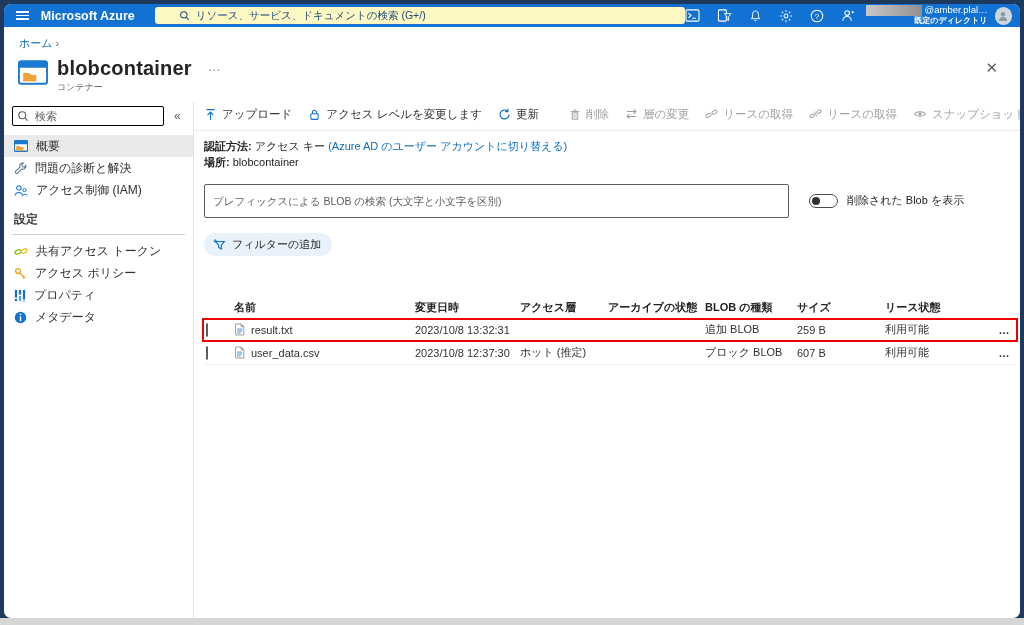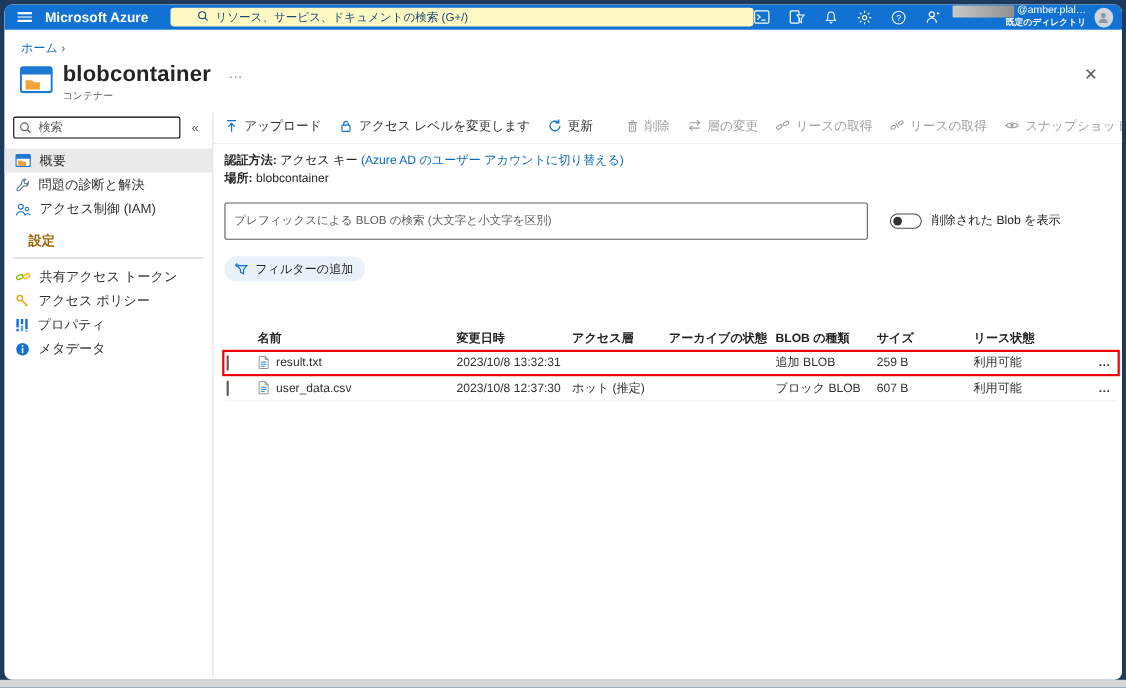--- a/index.html
+++ b/index.html
@@ -38,21 +38,21 @@
   .sidebar { width:190px; flex:0 0 190px; border-right:1px solid #e3e3e3; padding-top:2px; }
   .side-search-row { display:flex; align-items:center; padding:2px 6px 9px 8px; }
   .side-search { position:relative; width:152px; }
   .side-search input { width:100%; height:20px; border:1px solid #000000; border-radius:2px; font-size:11px; padding:0 4px 0 22px; color:#323130; font-family:inherit; }
   .side-search input::placeholder { color:#605e5c; opacity:1; }
   .side-search svg { position:absolute; left:5px; top:4px; }
   .collapse { margin-left:10px; color:#605e5c; font-size:12px; cursor:pointer; }
   .menu-item { height:22px; display:flex; align-items:center; gap:8px; padding-left:10px; font-size:12px; color:#323130; cursor:pointer; }
   .menu-item.selected { background:#eaeaea; }
   .menu-item svg { flex:0 0 auto; }
-  .section-head { padding:10px 10px 3px; font-size:12px; font-weight:bold; color:#a16207;margin-left:12px; }
+  .section-head { padding:10px 10px 3px; font-size:12px; font-weight:bold; color:#404040; }
   .side-divider { border:none; border-top:1px solid #d2d0ce; margin:3px 8px 5px; }
 
   .content { flex:1; min-width:0; }
   .toolbar { display:flex; align-items:center; margin:2px 0 0 10px; height:20px; }
   .tb-btn { display:flex; align-items:center; gap:5px; font-size:11.5px; color:#323130; margin-right:16px; white-space:nowrap; cursor:pointer; }
   .tb-btn svg { display:block; }
   .tb-btn.disabled { color:#a19f9d; cursor:default; }
   .tb-sep { width:1px; height:14px; background:#c8c6c4; margin:0 14px 0 0; }
   .tb-divider { border:none; border-top:1px solid #ededed; margin:6px 0 0 0; }
 

